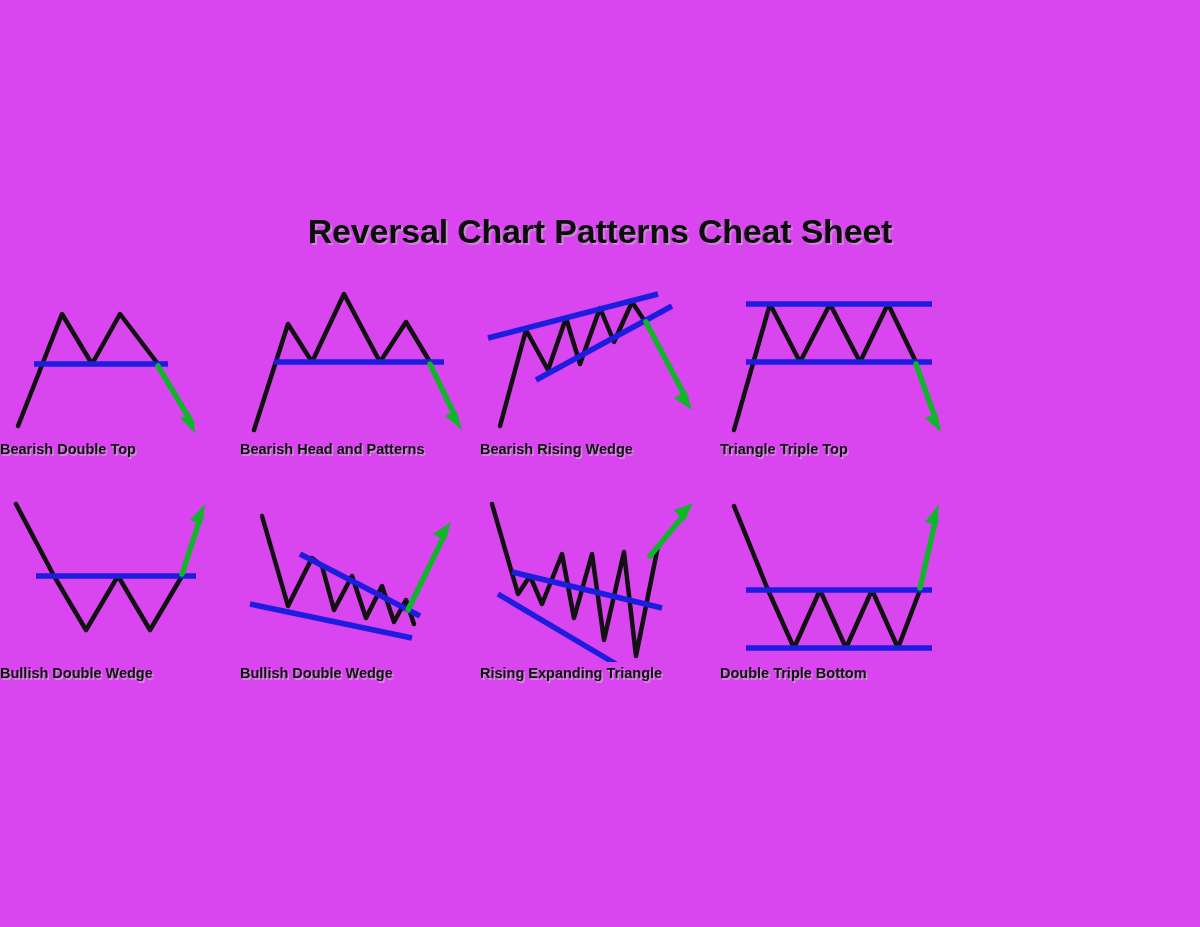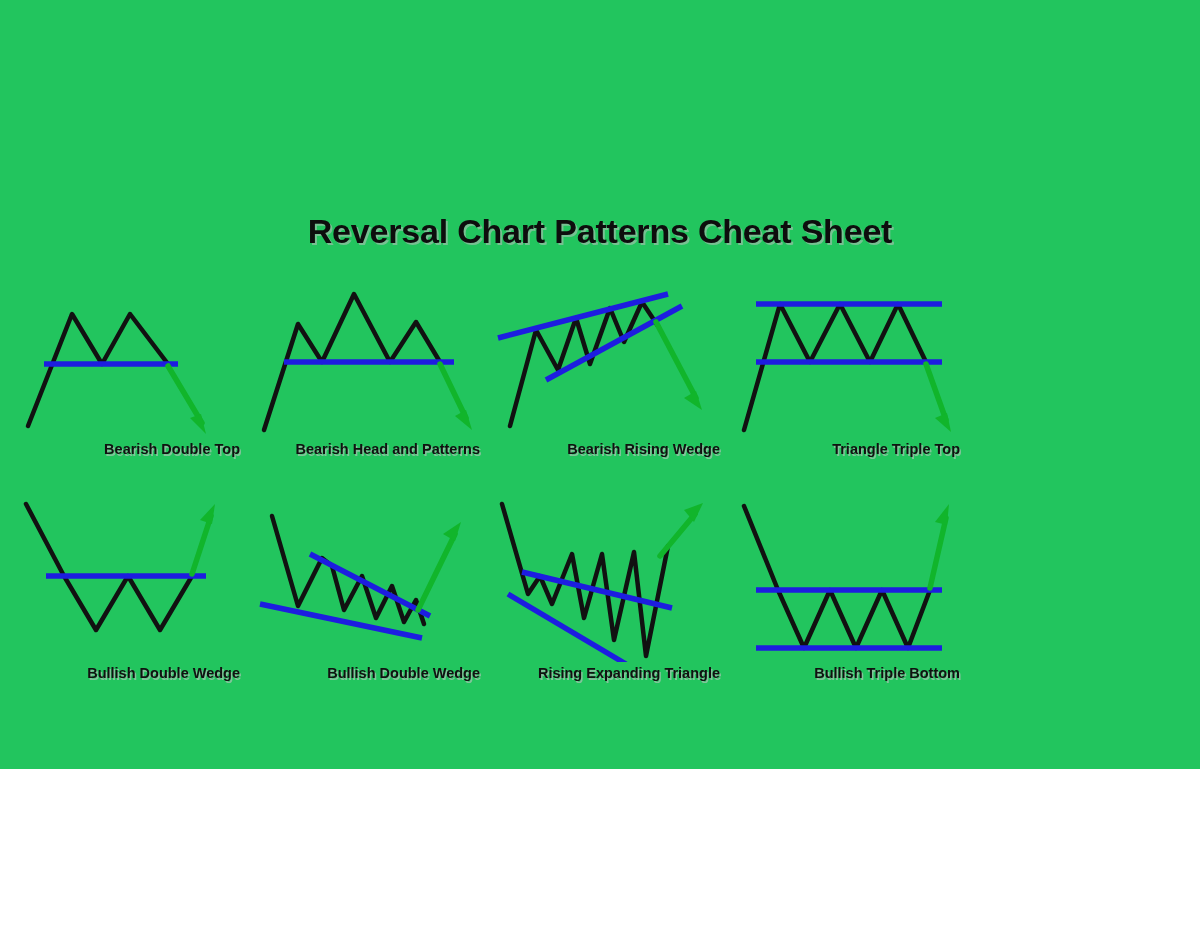--- a/index.html
+++ b/index.html
@@ -9,23 +9,23 @@
   }
   body {
     width: 1200px;
     height: 927px;
     font-family: "Liberation Sans", sans-serif;
     overflow: hidden;
     position: relative;
   }
   .sheet {
     width: 1200px;
-    height: 769px;
+    height: 927px;
     position: relative;
-    background: #22c55e;
+    background: #d946ef;
   }
   .sheet-title {
     position: absolute;
     top: 212px;
     left: 0;
     width: 1200px;
     text-align: center;
     font-family: "Liberation Sans", sans-serif;
     font-weight: bold;
     font-size: 34px;
@@ -43,21 +43,21 @@
     display: flex;
     width: 1200px;
   }
   .row-top { height: 212px; }
   .row-bottom { height: 230px; }
   .cell {
     width: 240px;
     position: relative;
     display: flex;
     flex-direction: column;
-    align-items: flex-end;
+    align-items: flex-start;
   }
   .figure {
     width: 230px;
     height: 160px;
     display: block;
   }
   .caption {
     margin-top: 2px;
     text-align: center;
     font-family: "Liberation Sans", sans-serif;
@@ -178,19 +178,19 @@
       <div class="cell">
         <svg class="figure" viewBox="0 0 230 172">
           <polyline fill="none" stroke="#111111" stroke-width="4.5" stroke-linejoin="round" stroke-linecap="round" points="14,16 48,100 74,158 100,100 126,158 152,100 178,158 200,100"></polyline>
           <line x1="26" y1="100" x2="212" y2="100" stroke="#1d1de0" stroke-width="5.5" stroke-linecap="butt"></line>
           <line x1="26" y1="158" x2="212" y2="158" stroke="#1d1de0" stroke-width="5.5" stroke-linecap="butt"></line>
           <g>
             <line x1="200" y1="98" x2="216" y2="28" stroke="#11b52b" stroke-width="5.5" stroke-linecap="round"></line>
             <polygon points="219,14 205,32 217,35" fill="#11b52b"></polygon>
           </g>
         </svg>
-        <div class="caption">Bullish Triple Bottom</div>
+        <div class="caption">Double Triple Bottom</div>
       </div>
 
     </div>
 
   </div>
 </div>
 
 </body></html>

